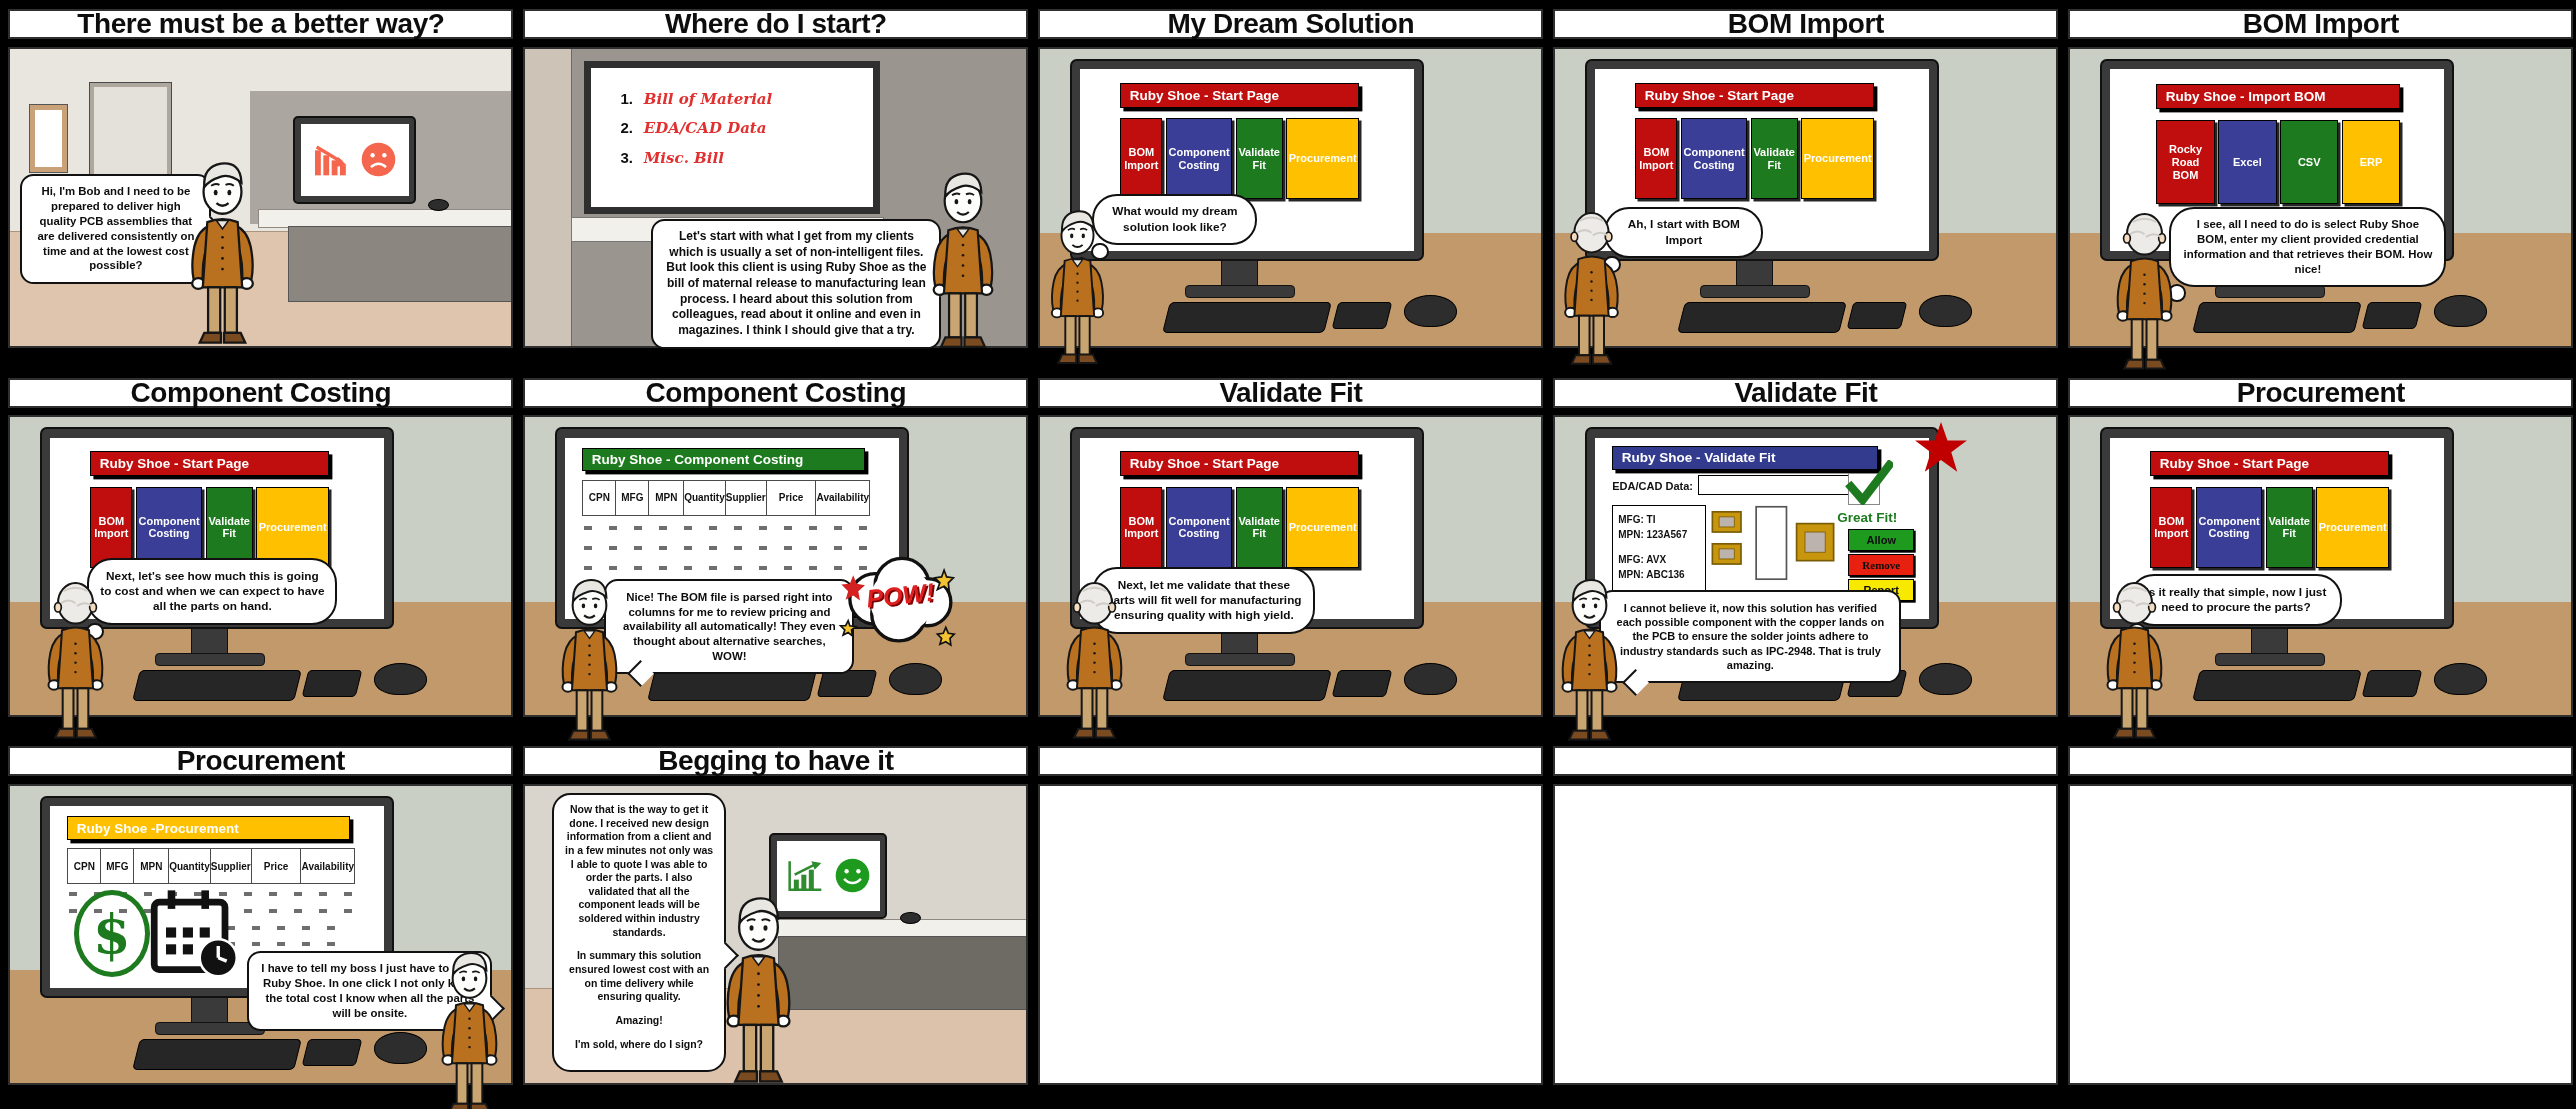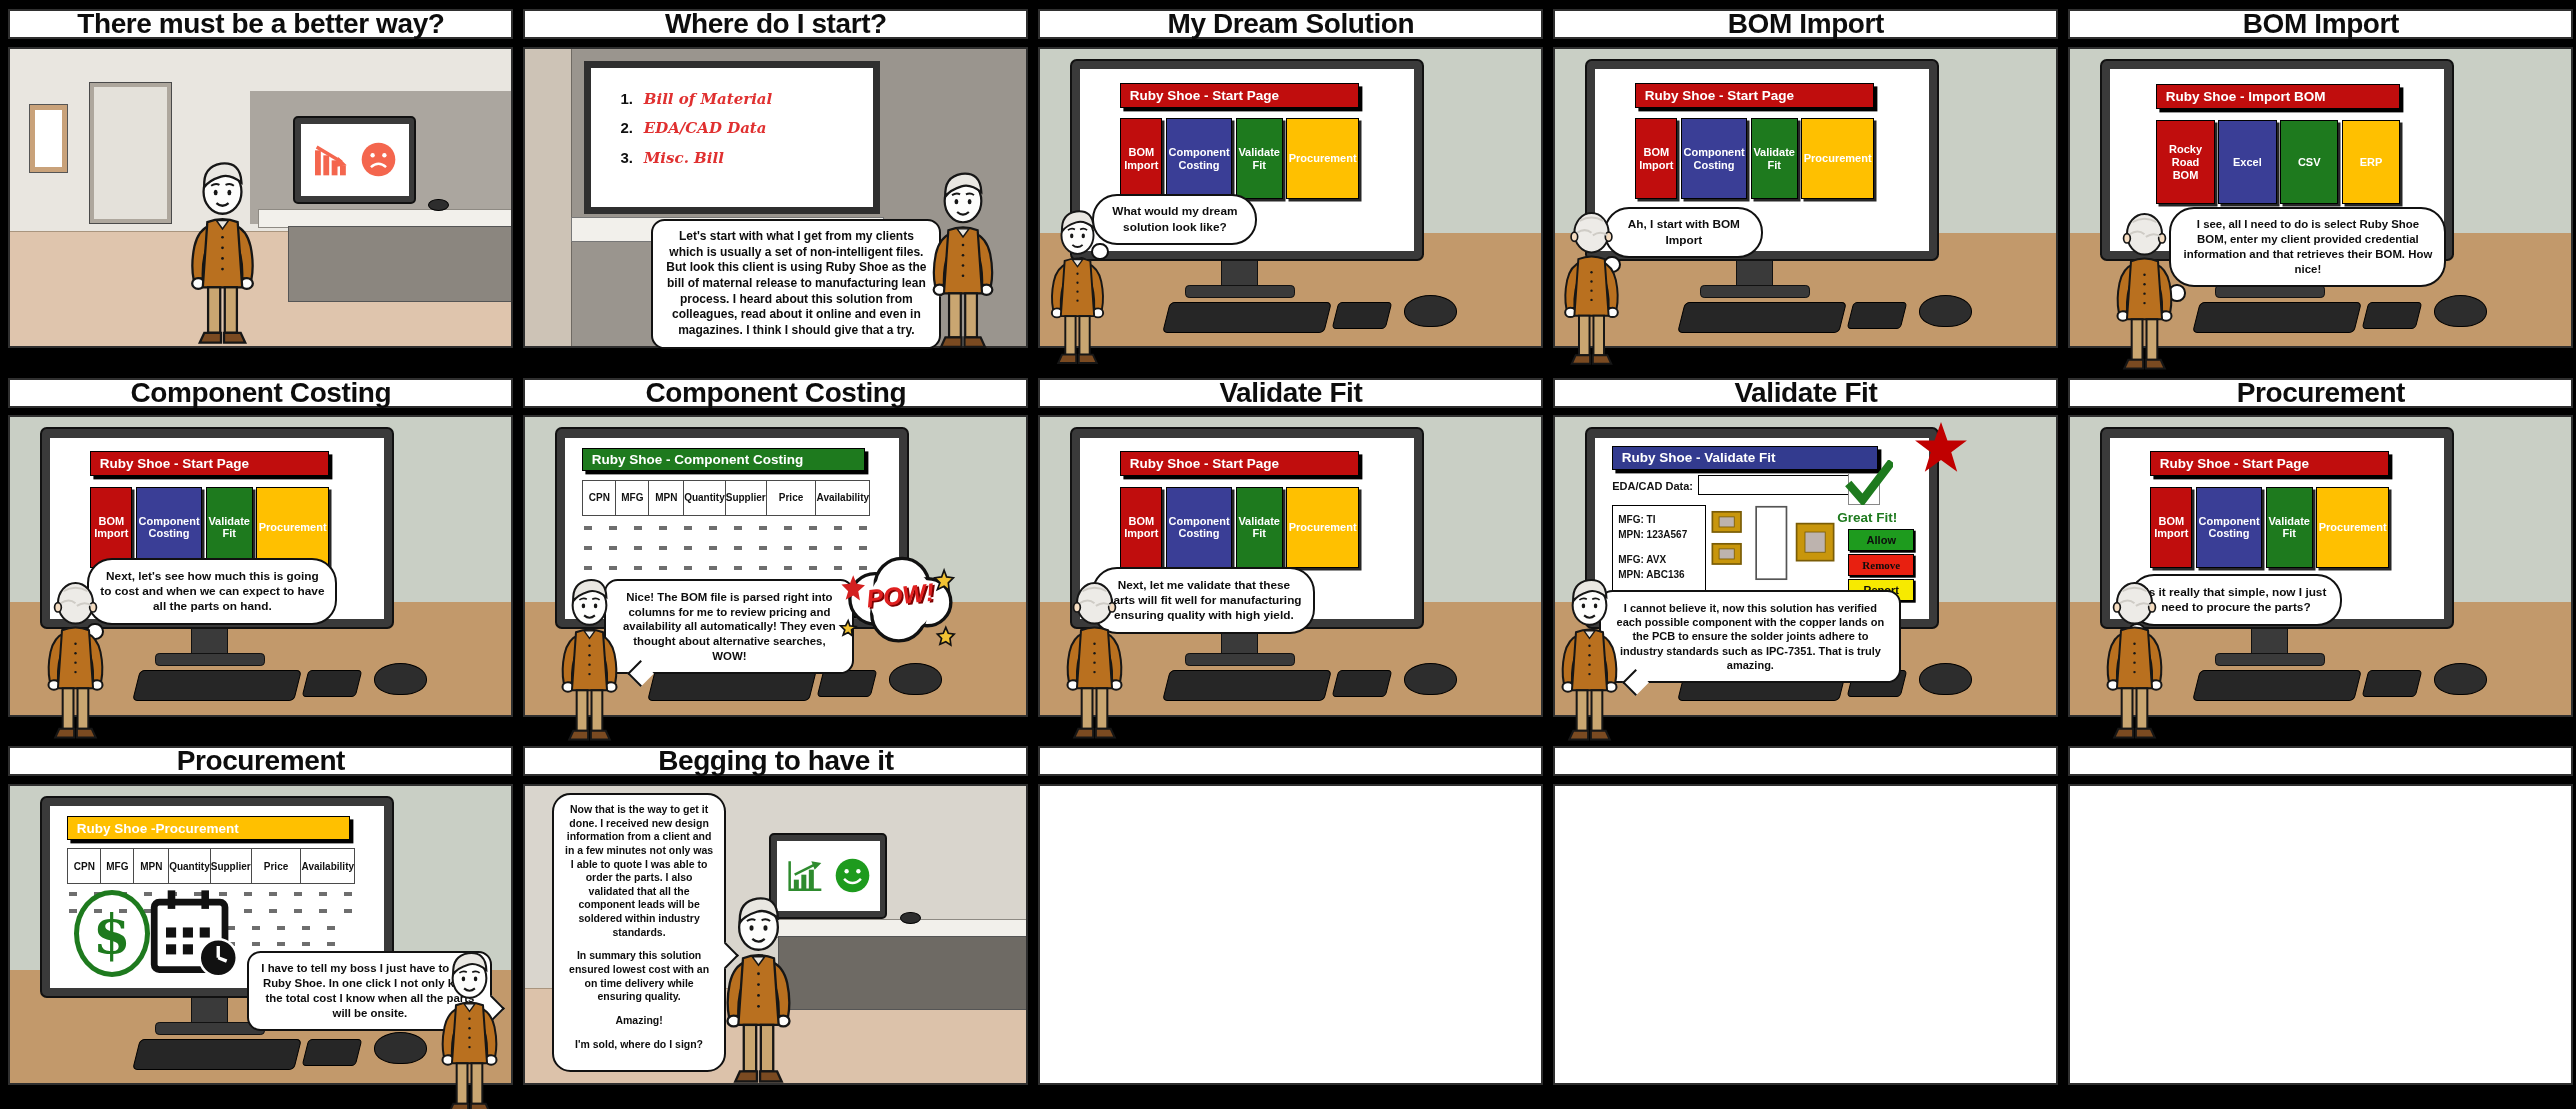--- a/index.html
+++ b/index.html
@@ -137,20 +137,23 @@
   <circle cx="60" cy="140" r="1.8" fill="#161616"></circle>
             <circle cx="60" cy="154" r="1.8" fill="#161616"></circle>
   <path d="M52,90 L60,101 L68,90 Z" fill="#E9E7E2" stroke="#161616" stroke-width="2"></path>
   <ellipse cx="60" cy="52" rx="25" ry="29" fill="#FDFDFC" stroke="#161616" stroke-width="3"></ellipse>
   <path d="M36,46 Q34,19 58,15 Q84,12 85,40 Q70,28 58,32 Q42,37 36,46 Z" fill="#E9E7E2" stroke="#161616" stroke-width="3"></path>
   <ellipse cx="51" cy="53" rx="2.6" ry="3.6" fill="#161616"></ellipse>
             <ellipse cx="69" cy="53" rx="2.6" ry="3.6" fill="#161616"></ellipse>
   <path d="M45,44 q6,-4 11,-1 M64,43 q6,-3 11,1" stroke="#161616" stroke-width="2.5" fill="none"></path>
   <path d="M52,67 q8,7 16,0" stroke="#161616" stroke-width="3" fill="none"></path>
           </svg></div>
+      <div class="bub" style="left:10px;top:125px;width:167px;font-size:11.4px;">
+        <span>Hi, I'm Bob and I need to be prepared to deliver high quality PCB assemblies that are delivered consistently on time and at the lowest cost possible?</span><span class="tail tail-r"></span>
+      </div>
     </div>
   </section>
 
   <section class="panel boardroom">
     <div class="title-box">
         <span>Where do I start?</span>
       </div>
     <div class="content boardroom">
       <div class="clip">
         <div class="side-strip"></div>
@@ -590,21 +593,21 @@
             <circle cx="60" cy="154" r="1.8" fill="#161616"></circle>
   <path d="M52,90 L60,101 L68,90 Z" fill="#E9E7E2" stroke="#161616" stroke-width="2"></path>
   <ellipse cx="60" cy="52" rx="25" ry="29" fill="#FDFDFC" stroke="#161616" stroke-width="3"></ellipse>
   <path d="M36,46 Q34,19 58,15 Q84,12 85,40 Q70,28 58,32 Q42,37 36,46 Z" fill="#E9E7E2" stroke="#161616" stroke-width="3"></path>
   <ellipse cx="51" cy="53" rx="2.6" ry="3.6" fill="#161616"></ellipse>
             <ellipse cx="69" cy="53" rx="2.6" ry="3.6" fill="#161616"></ellipse>
   <path d="M45,44 q6,-4 11,-1 M64,43 q6,-3 11,1" stroke="#161616" stroke-width="2.5" fill="none"></path>
   <path d="M52,67 q8,7 16,0" stroke="#161616" stroke-width="3" fill="none"></path>
           </svg></div>
       <div class="bub" style="left:44px;top:173px;width:278px;font-size:11px;">
-        <span>I cannot believe it, now this solution has verified each possible component with the copper lands on the PCB to ensure the solder joints adhere to industry standards such as IPC-7351.  That is truly amazing.</span><span class="tail tail-bl"></span>
+        <span>I cannot believe it, now this solution has verified each possible component with the copper lands on the PCB to ensure the solder joints adhere to industry standards such as IPC-2948.  That is truly amazing.</span><span class="tail tail-bl"></span>
       </div>
     </div>
   </section>
 
   <section class="panel">
     <div class="title-box">
         <span>Procurement</span>
       </div>
     <div class="content computer">
       <div class="clip">

